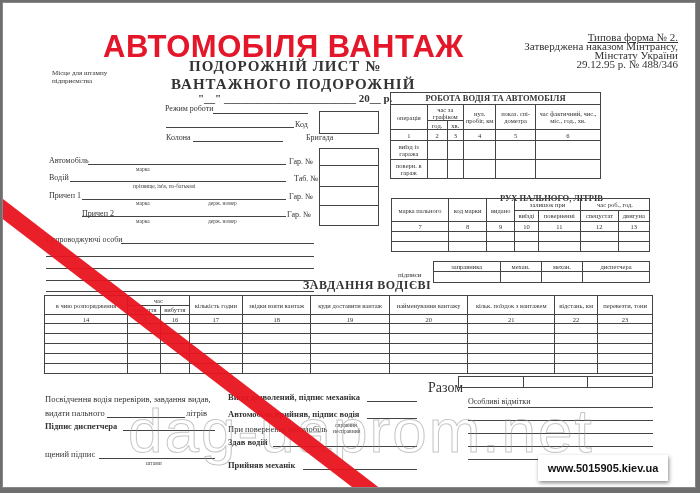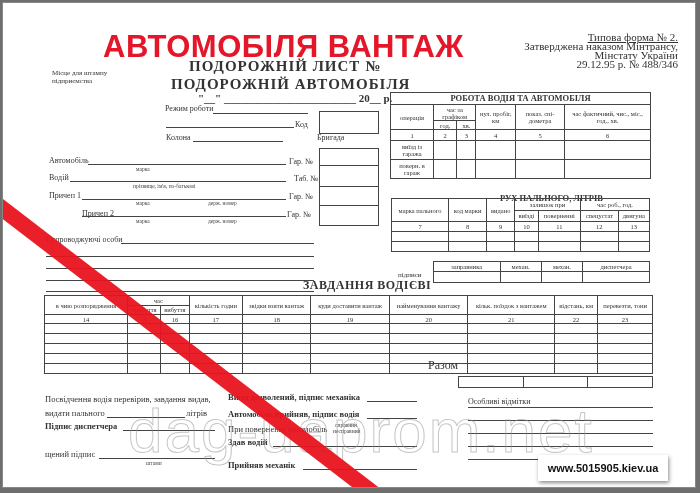--- a/index.html
+++ b/index.html
@@ -32,31 +32,31 @@
 <div class="page">
 
   <div class="abs banner">АВТОМОБІЛЯ ВАНТАЖ</div>
   <div class="abs stamp">Місце для штампу підприємства</div>
   <div class="abs approv">
     <div class="u">Типова форма № 2.</div>
     <div>Затверджена наказом Мінтрансу, Мінстату України</div>
     <div>29.12.95 р. № 488/346</div>
   </div>
   <div class="abs title1">ПОДОРОЖНІЙ ЛИСТ №</div>
-  <div class="abs title2">ПОДОРОЖНІЙ АВТОМОБІЛЯ</div>
+  <div class="abs title2">ВАНТАЖНОГО ПОДОРОЖНІЙ</div>
   <div class="abs dateline">"__" ________________________ 20__ р.</div>
 
   <div class="abs lbl" style="left:162px;top:101px;">Режим роботи</div>
   <div class="abs line" style="left:210px;top:110px;width:95px;"></div>
   <div class="abs line" style="left:163px;top:124px;width:128px;"></div>
   <div class="abs lbl" style="left:292px;top:117px;">Код</div>
   <div class="abs box" style="left:316px;top:108px;width:58px;height:21px;"></div>
   <div class="abs lbl" style="left:163px;top:130px;">Колона</div>
   <div class="abs line" style="left:190px;top:138px;width:90px;"></div>
-  <div class="abs lbl" style="left:298px;top:130px;padding-left:16px;">Бригада</div>
+  <div class="abs lbl" style="left:287px;top:130px;padding-left:16px;">Бригада</div>
 
   <div class="abs box" style="left:316px;top:145px;width:58px;height:76px;"></div>
   <div class="abs line" style="left:316px;top:162px;width:60px;"></div>
   <div class="abs line" style="left:316px;top:183px;width:60px;"></div>
   <div class="abs line" style="left:316px;top:202px;width:60px;"></div>
 
   <div class="abs lbl" style="left:46px;top:153px;">Автомобіль</div>
   <div class="abs line" style="left:85px;top:161px;width:198px;"></div>
   <div class="abs sub" style="left:133px;top:163px;">марка</div>
   <div class="abs lbl" style="left:286px;top:154px;">Гар. №</div>
@@ -78,21 +78,21 @@
   <div class="abs sub" style="left:205px;top:215px;">держ. номер</div>
   <div class="abs lbl" style="left:284px;top:207px;">Гар. №</div>
 
   <div class="abs lbl" style="left:43px;top:232px;">Супроводжуючі особи</div>
   <div class="abs line" style="left:118px;top:240px;width:193px;"></div>
   <div class="abs line" style="left:43px;top:253px;width:268px;"></div>
   <div class="abs line" style="left:43px;top:265px;width:268px;"></div>
   <div class="abs line" style="left:43px;top:277px;width:268px;"></div>
   <div class="abs line" style="left:43px;top:288px;width:268px;"></div>
 
-  <table class="grid" style="left:387px;top:89px;width:261px;">
+  <table class="grid" style="left:387px;top:89px;width:211px;">
     <tbody>
         <tr>
           <td colspan="7" class="sect" style="height:11px;">РОБОТА ВОДІЯ ТА АВТОМОБІЛЯ</td>
         </tr>
     <tr>
       <td rowspan="2" style="height:24px;">операція</td>
       <td colspan="2">час за графіком</td>
       <td rowspan="2">нул. пробіг, км</td>
       <td rowspan="2">показ. спі-дометра</td>
       <td rowspan="2" colspan="2">час фактичний, чис., міс., год., хв.</td>
@@ -277,21 +277,21 @@
           <td></td>
           <td></td>
           <td></td>
           <td></td>
           <td></td>
           <td></td>
           <td></td>
         </tr>
   </tbody>
     </table>
-  <div class="abs lbl" style="left:425px;top:355px;font-size:12px;">Разом</div>
+  <div class="abs lbl" style="left:425px;top:377px;font-size:14px;">Разом</div>
   <table class="grid" style="left:455px;top:373px;width:195px;">
     <tbody>
         <tr style="height:11px;">
           <td></td>
           <td></td>
           <td></td>
         </tr>
   </tbody>
     </table>
 

